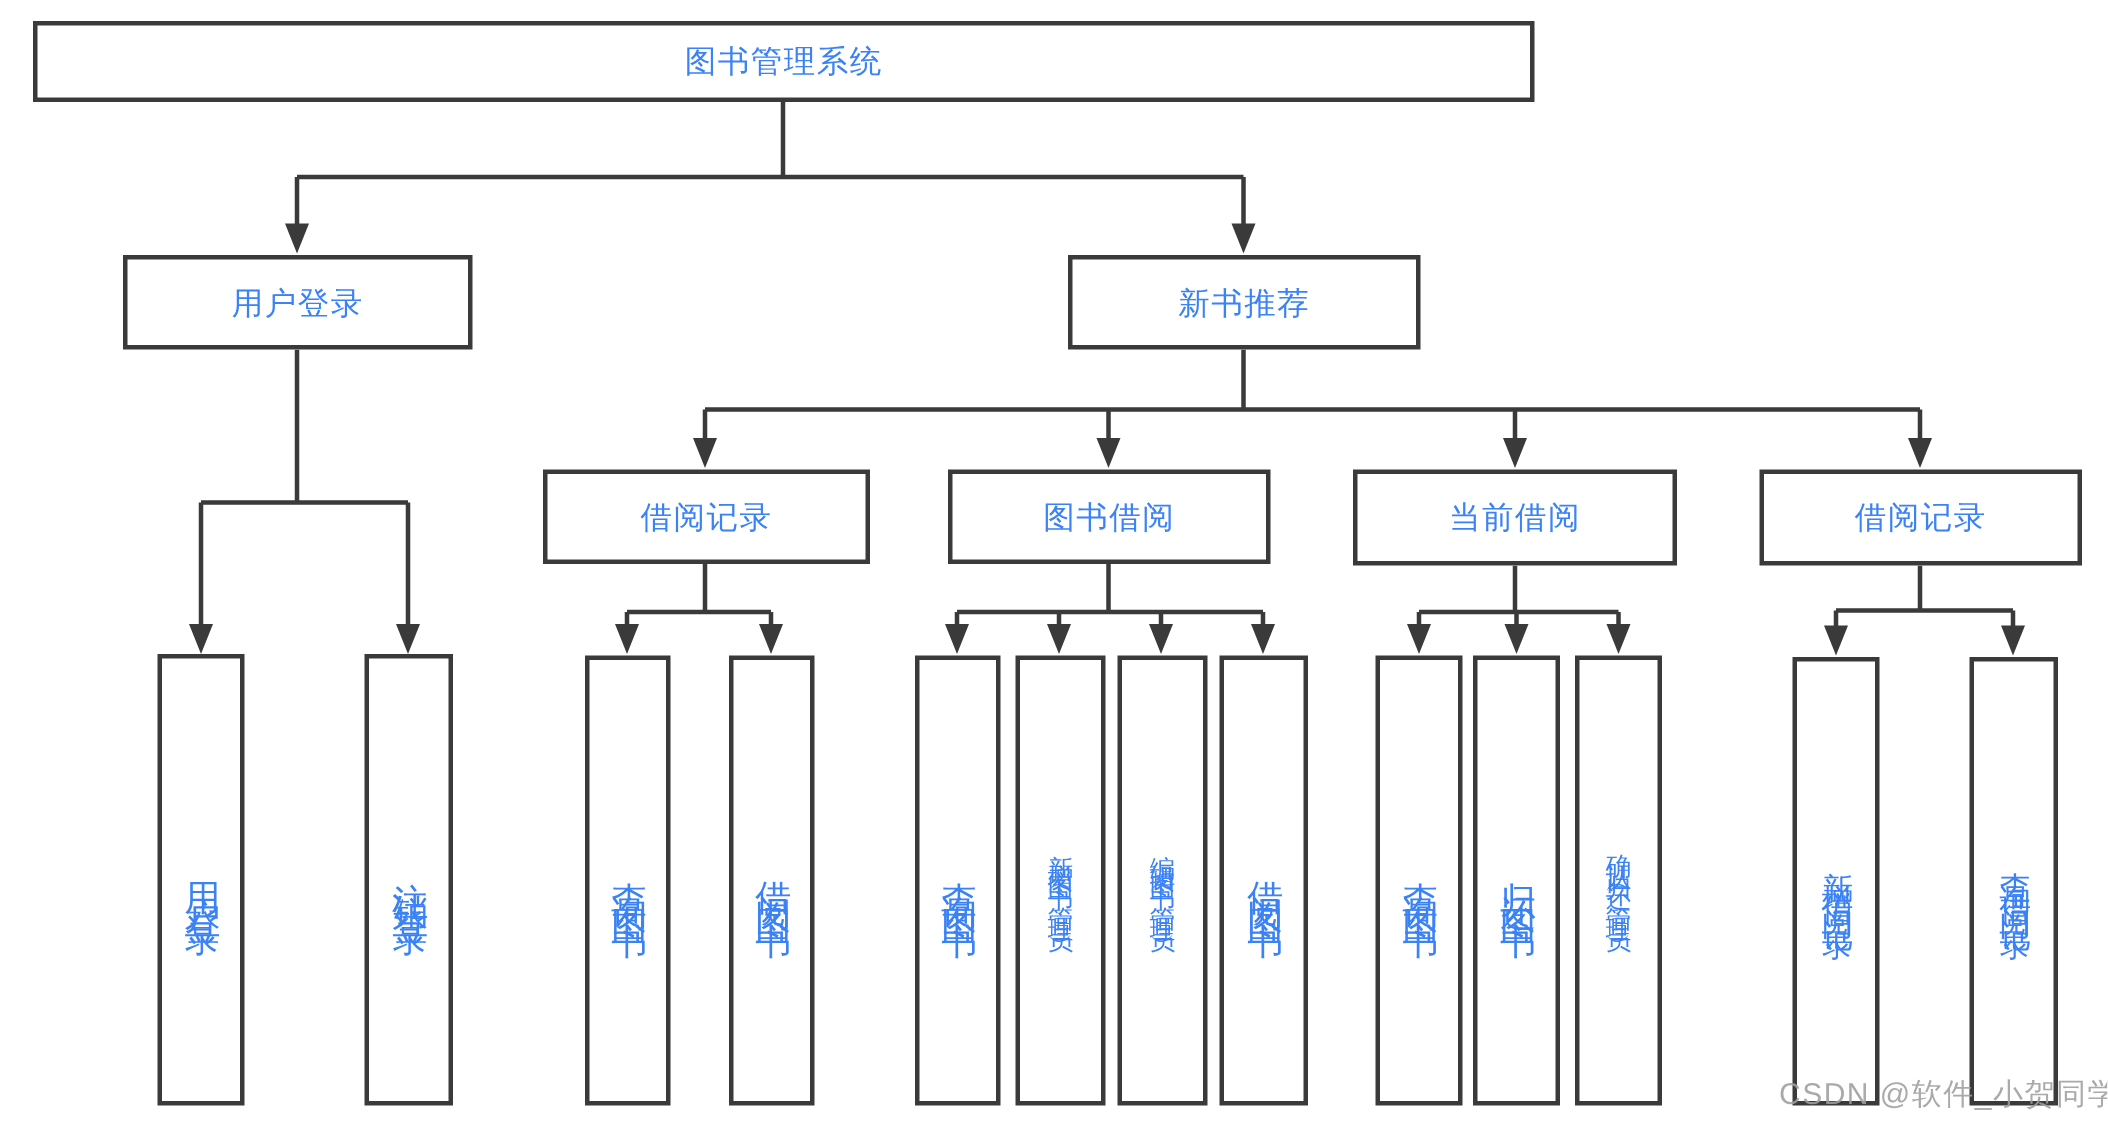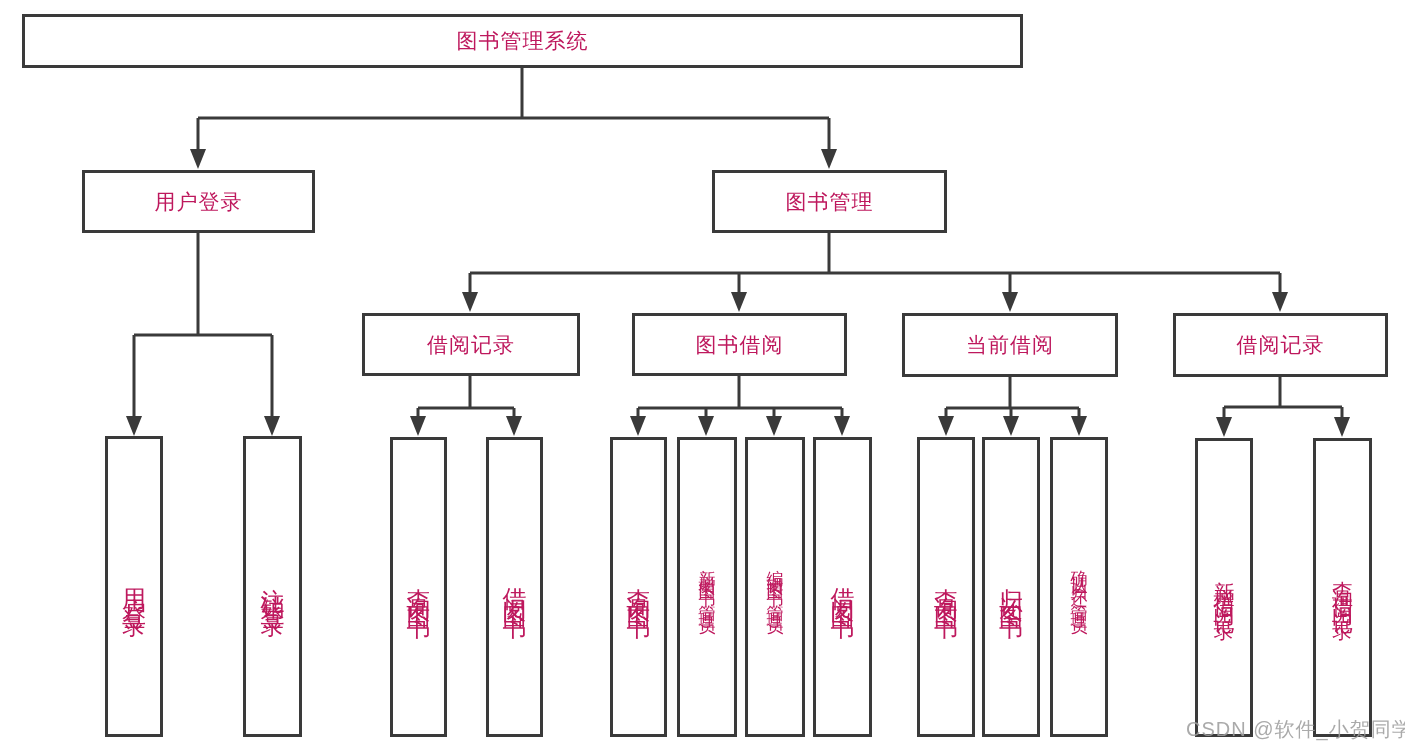--- a/index.html
+++ b/index.html
@@ -18,21 +18,21 @@
     pointer-events: none;
   }
   .node {
     position: absolute;
     box-sizing: border-box;
     border: 3px solid #3a3a3a;
     background: #ffffff;
     display: flex;
     align-items: center;
     justify-content: center;
-    color: #be185d;
+    color: #3b82f6;
     z-index: 2;
   }
   .hnode { font-size: 21px; letter-spacing: 1px; }
   .leaf span {
     writing-mode: vertical-rl;
     text-orientation: mixed;
     white-space: nowrap;
   }
   .leaf-big span   { font-size: 24px; letter-spacing: 9px; }
   .leaf-mid span   { font-size: 21px; letter-spacing: 8px; }
@@ -85,21 +85,21 @@
   </svg>
 
   <div class="node hnode" style="left:22px; top:14px; width:1001px; height:54px;">
     <span>图书管理系统</span>
   </div>
 
   <div class="node hnode" style="left:82px; top:170px; width:233px; height:63px;">
     <span>用户登录</span>
   </div>
   <div class="node hnode" style="left:712px; top:170px; width:235px; height:63px;">
-    <span>图书管理</span>
+    <span>新书推荐</span>
   </div>
 
   <div class="node hnode" style="left:362px; top:313px; width:218px; height:63px;">
     <span>借阅记录</span>
   </div>
   <div class="node hnode" style="left:632px; top:313px; width:215px; height:63px;">
     <span>图书借阅</span>
   </div>
   <div class="node hnode" style="left:902px; top:313px; width:216px; height:64px;">
     <span>当前借阅</span>

